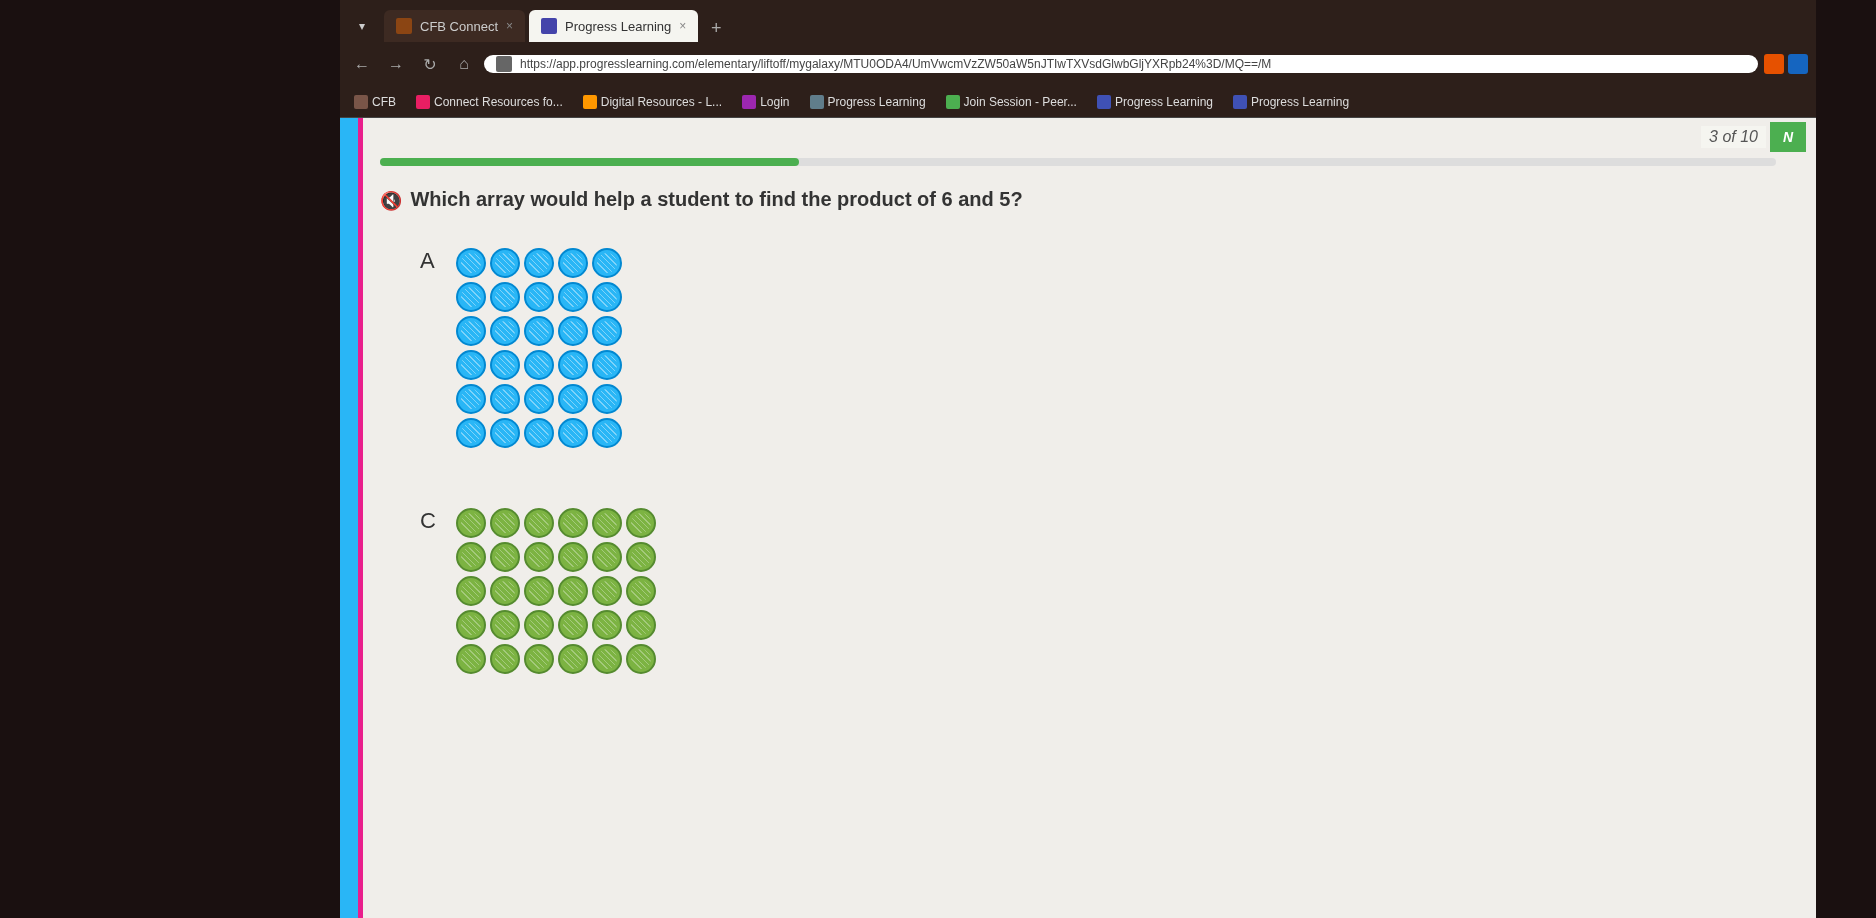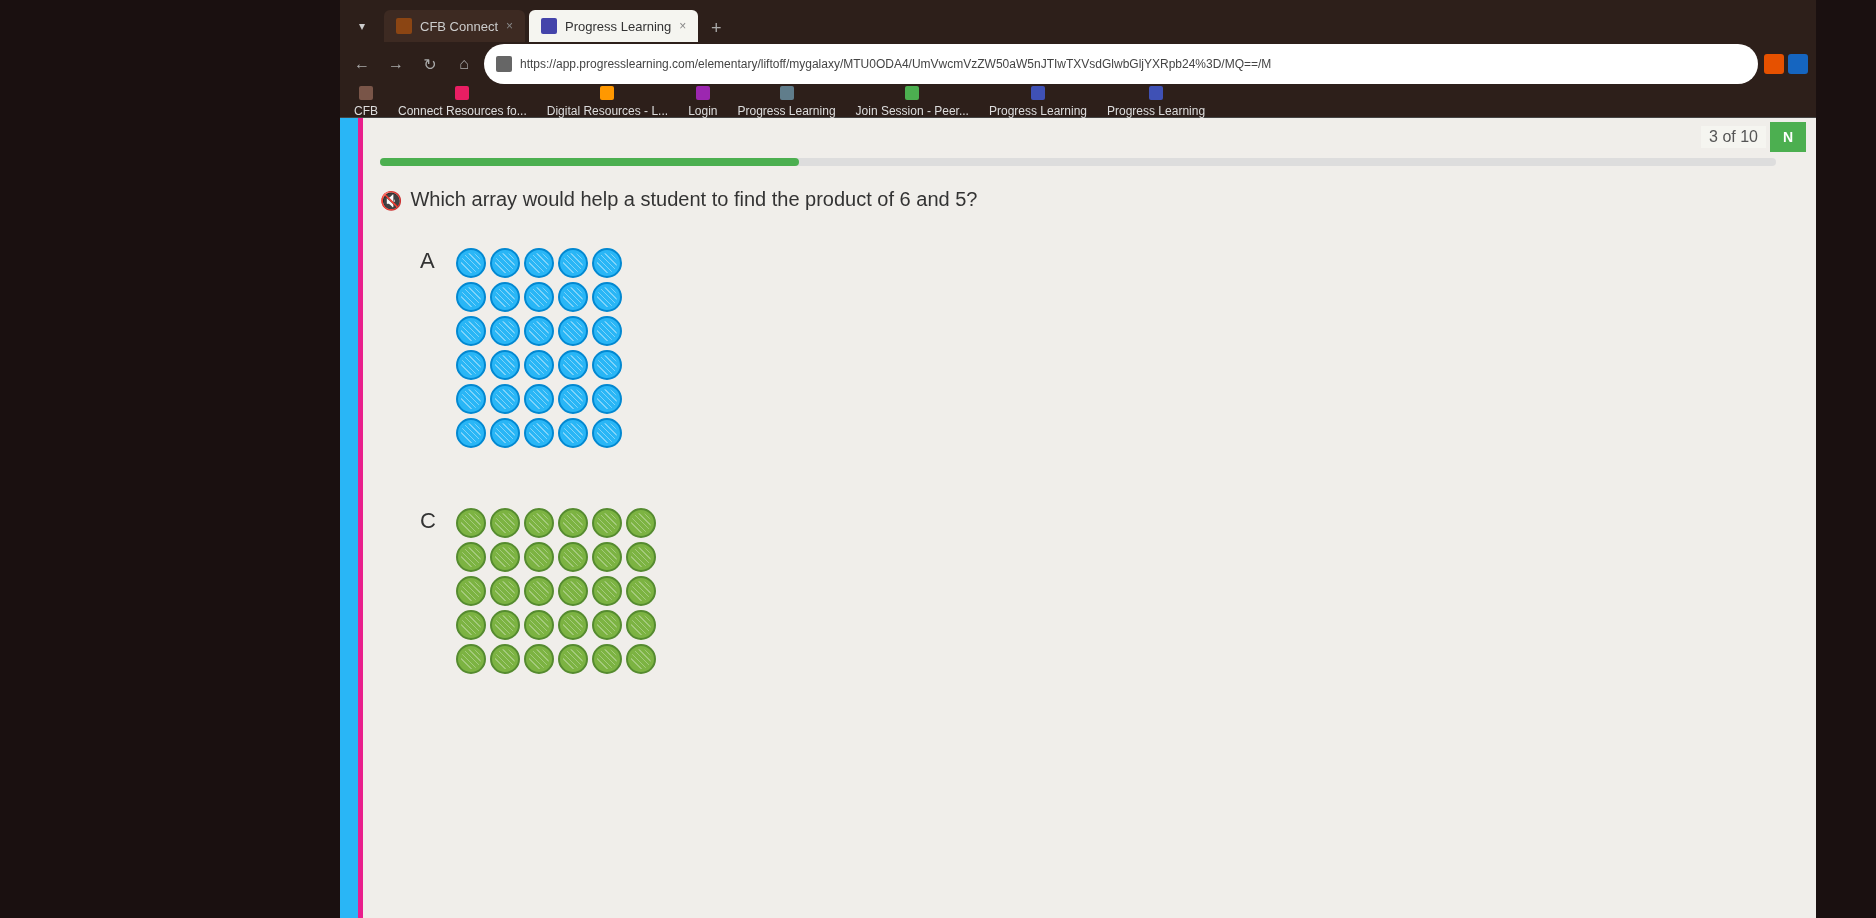--- a/index.html
+++ b/index.html
@@ -122,21 +122,21 @@
       justify-content: center;
       color: #aaa;
       font-size: 16px;
       cursor: pointer;
       border-radius: 50%;
     }
     .address-bar {
       flex: 1;
       background: #fff;
       border-radius: 20px;
-      height: 40px;
+      height: 18px;
       display: flex;
       align-items: center;
       padding: 0 12px;
       gap: 8px;
       font-size: 12px;
       color: #333;
       overflow: hidden;
     }
     .address-icon {
       width: 16px;
@@ -164,21 +164,20 @@
     .bookmark-item {
       display: flex;
       align-items: center;
       gap: 4px;
       color: #ddd;
       font-size: 12px;
       cursor: pointer;
       padding: 2px 6px;
       border-radius: 3px;
       white-space: nowrap;
-      flex-direction: column;
     }
     .bookmark-icon-small {
       width: 14px;
       height: 14px;
       border-radius: 2px;
       flex-shrink: 0;
     }
     .ext-icons {
       margin-left: auto;
       display: flex;
@@ -246,21 +245,21 @@
     }
     .speaker-icon {
       margin-top: 2px;
       font-size: 18px;
       color: #555;
       cursor: pointer;
     }
     .question-text {
       font-size: 20px;
       color: #333;
-      font-weight: 400;
+      font-weight: 700;
     }
     .answer-option {
       position: absolute;
       display: flex;
       align-items: flex-start;
       gap: 16px;
     }
     .answer-label {
       font-size: 22px;
       font-weight: 500;
@@ -386,21 +385,21 @@
     <div class="bookmark-item">
       <div class="bookmark-icon-small" style="background:#3f51b5;"></div>
       <span>Progress Learning</span>
     </div>
     <div class="bookmark-item">
       <div class="bookmark-icon-small" style="background:#3f51b5;"></div>
       <span>Progress Learning</span>
     </div>
   </div>
 
-  <div style="position:absolute; top:122px; right:10px; display:flex; align-items:center; gap:4px; z-index:20;">
+  <div style="position:absolute; top:122px; right:10px; display:flex; align-items:center; gap:4px; z-index:20;font-style:italic;">
     <span style="font-size:16px; color:#555; background:#f5f5f0; padding:2px 8px;">3 of 10</span>
     <div style="background:#4caf50; color:white; width:36px; height:30px; display:flex; align-items:center; justify-content:center; font-size:14px; font-weight:bold; cursor:pointer;">N</div>
   </div>
 
   <div class="content-area">
 
     <div class="blue-stripe"></div>
     <div class="pink-stripe"></div>
 
     <div class="progress-bar-container">

